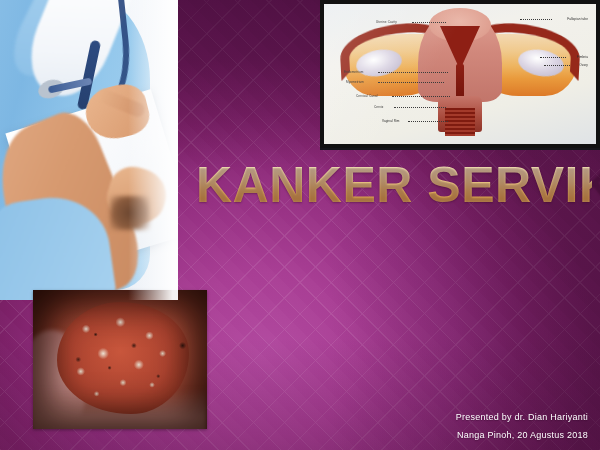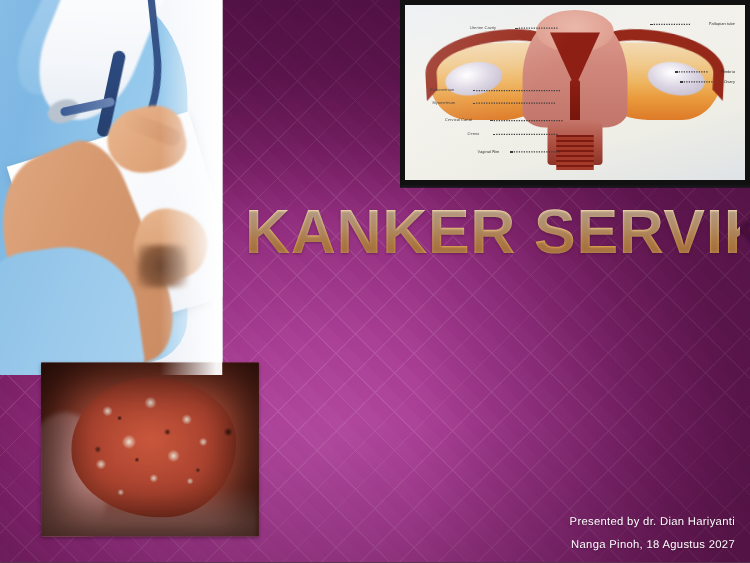--- a/index.html
+++ b/index.html
@@ -503,16 +503,16 @@
     <div class="pl-wall-b"></div>
     <div class="pl-mass"></div>
     <div class="pl-dark"></div>
     <div class="pl-vign"></div>
   </div>
 
   <div class="title">KANKER SERVIKS</div>
 
   <div class="footer">
     <div>Presented by dr. Dian Hariyanti</div>
-    <div>Nanga Pinoh, 18 Agustus 2027</div>
+    <div>Nanga Pinoh, 20 Agustus 2018</div>
   </div>
 
 </div>
 
 </body></html>

